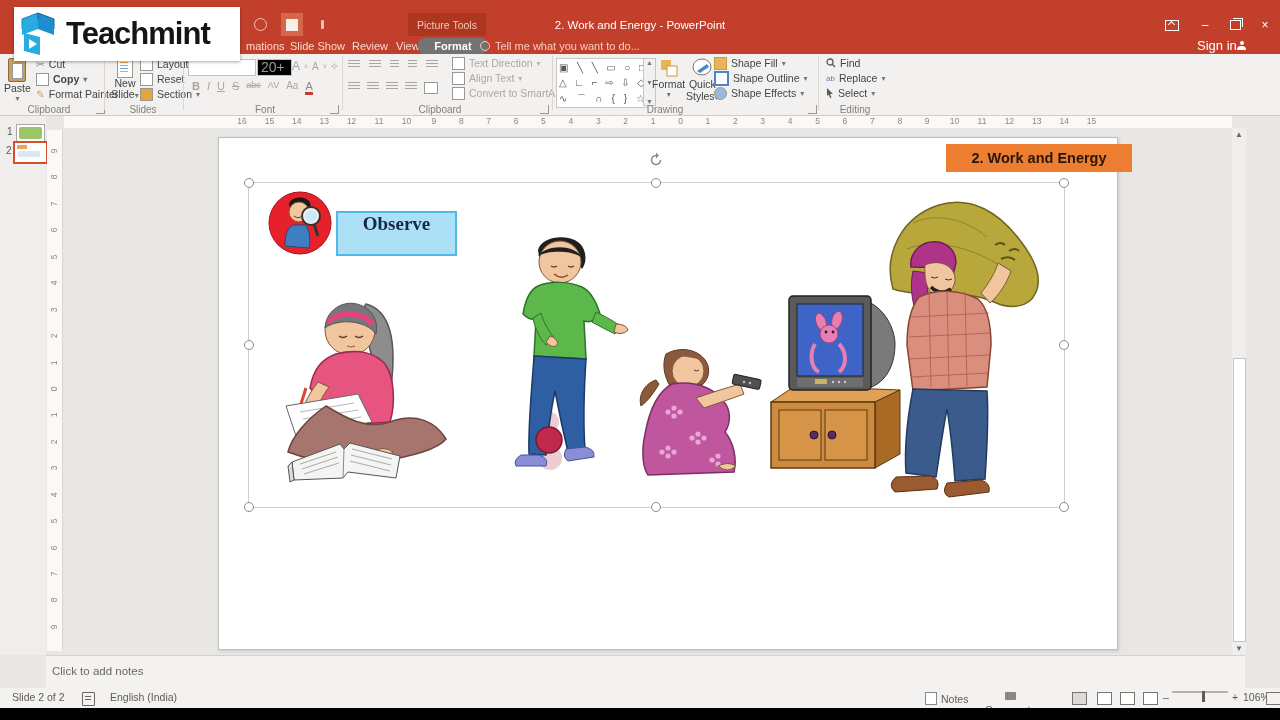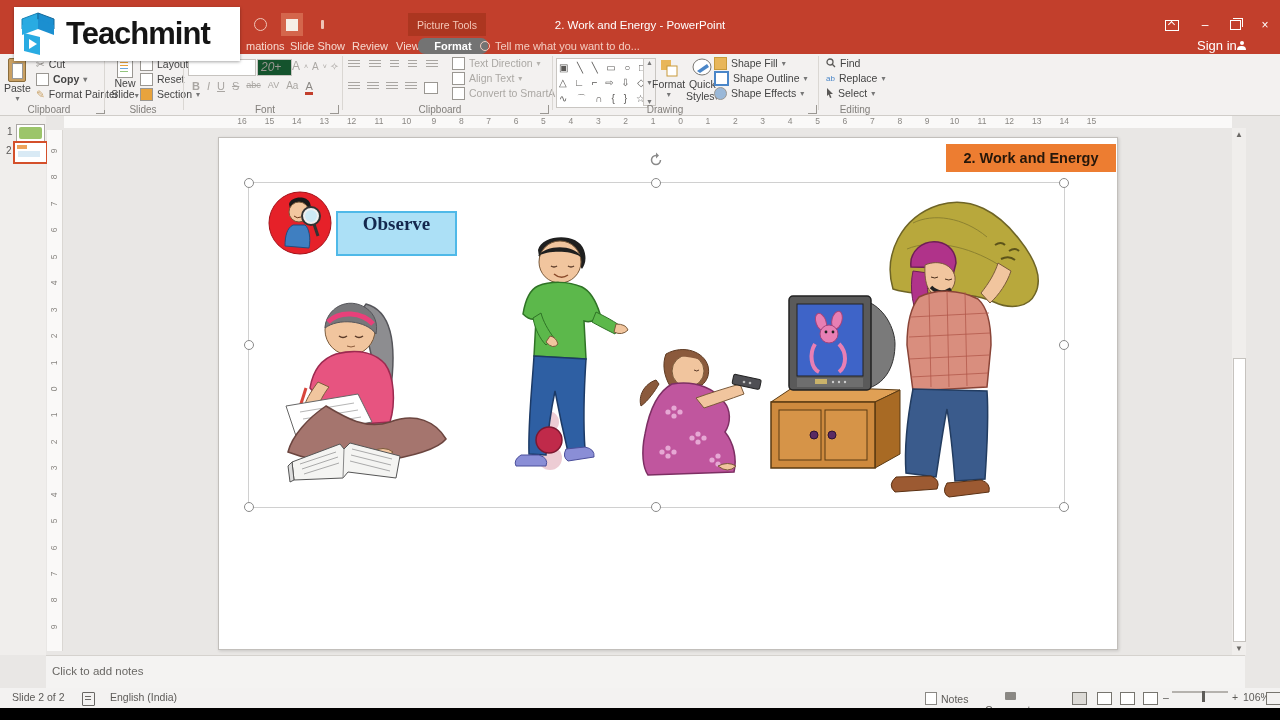--- a/index.html
+++ b/index.html
@@ -49,21 +49,21 @@
   .caret{font-size:8px;color:#777;}
   .dis .caret{color:#B5B2AE;}
   .ic{display:inline-block;}
   .ic-paste{width:16px;height:22px;background:#C9A063;border:1px solid #8a6c3c;border-radius:2px;position:relative;}
   .ic-paste:before{content:"";position:absolute;left:3px;top:4px;width:9px;height:14px;background:#fff;border:1px solid #999;}
   .ic-page{width:14px;height:18px;background:#fff;border:1px solid #9a9792;position:relative;}
   .ic-page:before{content:"";position:absolute;left:2px;top:3px;width:8px;height:1px;box-shadow:0 3px 0 #E8A33D,0 6px 0 #6FA8DC,0 9px 0 #93C47D;background:#E8A33D;}
   .ic-sm{width:11px;height:11px;border:1px solid #9a9792;background:#fff;}
   .ic-lines{width:12px;height:9px;background:repeating-linear-gradient(#A9A6A2 0 1px,transparent 1px 3px);}
   .fontbox{width:66px;height:15px;background:#fff;border:1px solid #C6C3BF;}
-  .sizebox{width:30px;height:15px;background:#14532d;border:1px solid #C6C3BF;font-size:12px;color:#9a9792;line-height:15px;padding-left:3px;font-style:italic;}
+  .sizebox{width:30px;height:15px;background:#000000;border:1px solid #C6C3BF;font-size:14px;color:#9a9792;line-height:15px;padding-left:3px;}
   .fmt-letter{font-size:11px;color:#A9A6A2;margin-right:7px;}
   .shape-gal{left:556px;top:4px;width:86px;height:46px;background:#fff;border:1px solid #C9C6C2;
              display:flex;flex-direction:column;justify-content:space-around;padding:1px 2px;}
   .shape-row{display:flex;justify-content:space-between;color:#5a5856;font-size:10px;line-height:13px;}
   .gal-scroll{left:643px;top:4px;width:11px;height:46px;border:1px solid #C9C6C2;background:#F3F1F0;
               display:flex;flex-direction:column;align-items:center;justify-content:space-between;font-size:7px;color:#777;}
 
   
   .thumb-panel{left:0;top:115px;width:46px;height:540px;background:#F0EEEC;}
   .thumb-num{font-size:10px;color:#5a5856;}
@@ -76,21 +76,21 @@
   .hruler{left:64px;top:115px;width:1168px;height:13px;background:#FAF9F8;border-bottom:1px solid #DAD7D3;}
   .hruler-nums{position:absolute;left:172px;top:1px;width:862px;display:flex;justify-content:space-between;}
   .hruler-nums span{font-size:8.5px;color:#8A8783;width:12px;text-align:center;}
   .vruler{left:47px;top:130px;width:15px;height:521px;background:#FAF9F8;border-right:1px solid #DAD7D3;}
   .vruler-nums{position:absolute;left:0;top:16px;height:486px;width:15px;display:flex;flex-direction:column;justify-content:space-between;align-items:center;}
   .vruler-nums span{font-size:8.5px;color:#8A8783;transform:rotate(-90deg);}
 
   .canvas{left:64px;top:128px;width:1168px;height:527px;background:#E9E7E5;}
   .slide{left:218px;top:137px;width:898px;height:511px;background:#fff;border:1px solid #C2BFBB;box-shadow:1px 1px 3px rgba(0,0,0,.15);}
 
-  .title-box{left:946px;top:144px;width:170px;height:28px;background:#ED7D31;display:flex;align-items:center;justify-content:center;}
+  .title-box{left:946px;top:144px;width:186px;height:28px;background:#ED7D31;display:flex;align-items:center;justify-content:center;}
   .title-box span{font-size:14.5px;font-weight:bold;color:#26170a;}
 
   .obs-rect{left:336px;top:211px;width:117px;height:41px;background:#ACE0F6;border:2px solid #4FB9E8;
             display:flex;align-items:flex-start;justify-content:center;}
   .obs-rect span{font-family:"Liberation Serif",serif;font-weight:bold;font-size:19px;color:#14284e;}
 
   .sel-rect{left:248px;top:182px;width:815px;height:324px;border:1px solid rgba(120,120,120,.35);}
   .handle{width:8px;height:8px;background:#fff;border:1px solid #8a8a8a;border-radius:50%;z-index:20;}
 
   .scrollbar{left:1232px;top:128px;width:14px;height:527px;background:#F0EEEC;display:block;}

